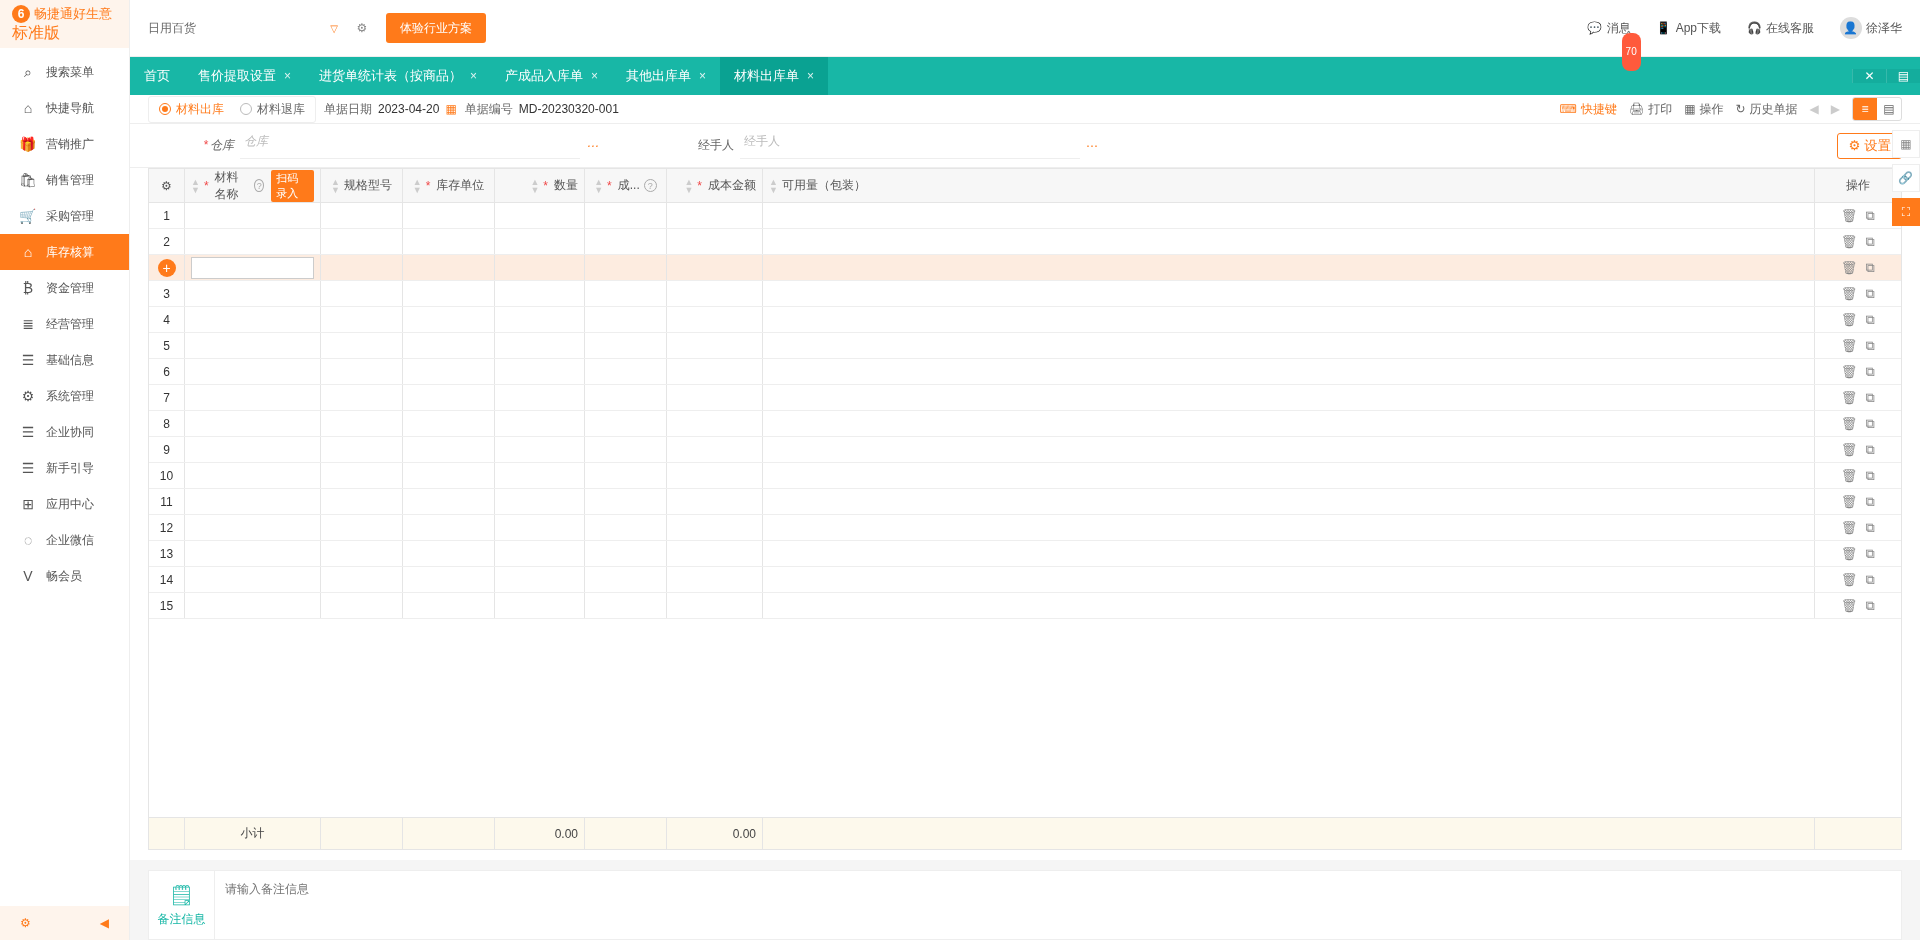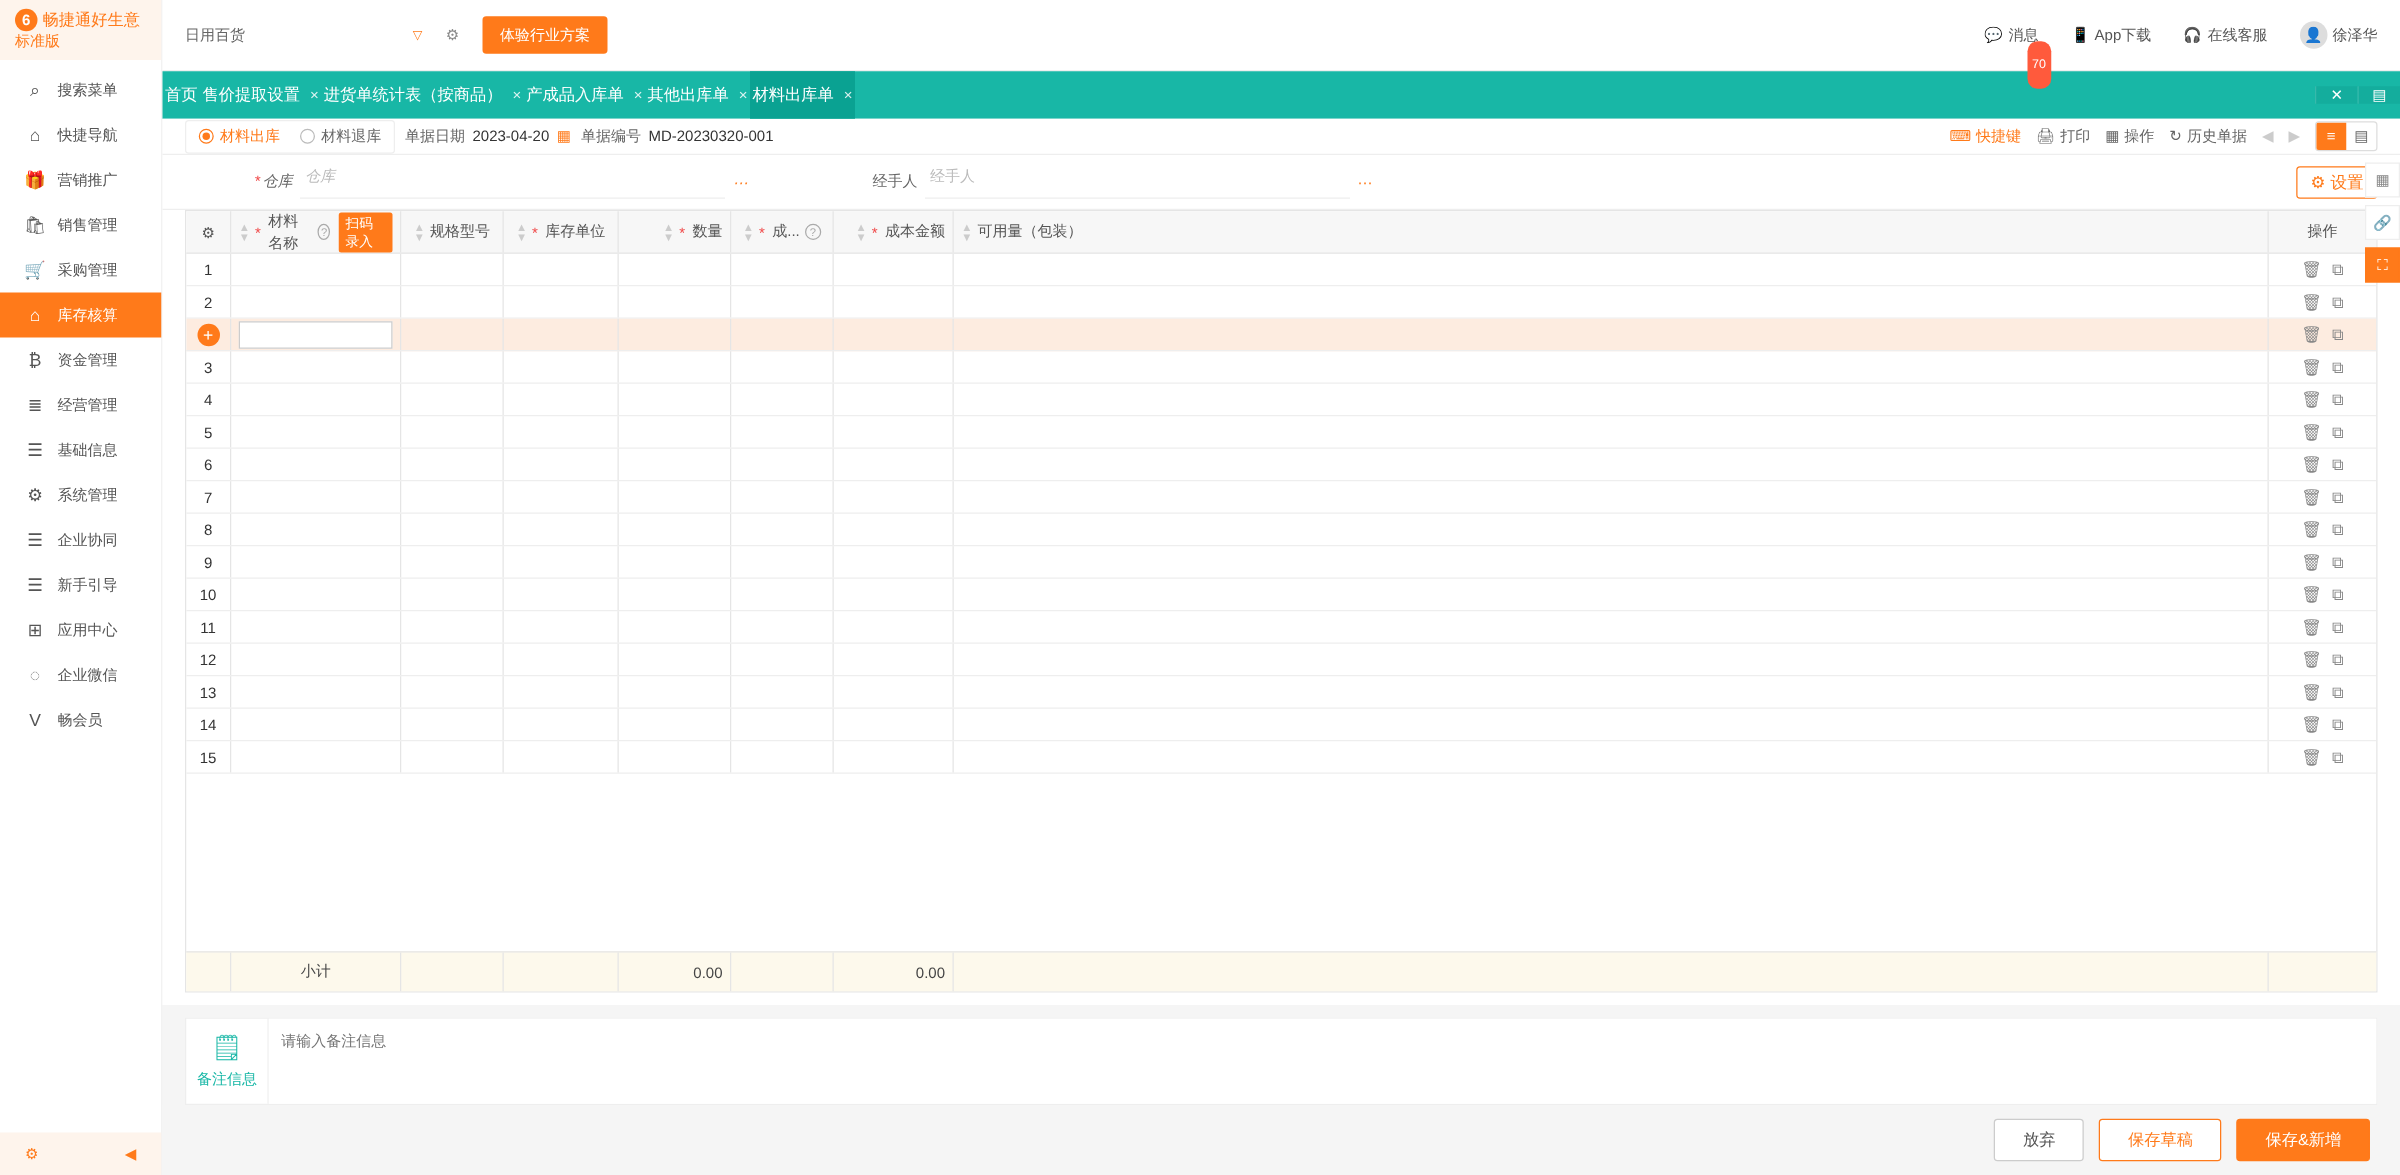--- a/index.html
+++ b/index.html
@@ -5,21 +5,21 @@
 * { margin: 0; padding: 0; box-sizing: border-box; }
 body { font-family: "Microsoft YaHei", Arial, sans-serif; font-size: 12px; color: #333; background: #f5f5f5; overflow: hidden; }
 .app { display: flex; height: 940px; width: 1920px; }
 
 
 .sidebar { width: 130px; background: #fff; display: flex; flex-direction: column; border-right: 1px solid #eee; }
 .logo-area { height: 48px; background: #fef4ec; display: flex; flex-direction: column; justify-content: center; padding-left: 12px; }
 .logo-row { display: flex; align-items: center; gap: 4px; }
 .logo-mark { width: 18px; height: 18px; background: #ff7a1a; border-radius: 50%; display: flex; align-items: center; justify-content: center; color: #fff; font-weight: bold; font-size: 12px; }
 .logo-text { font-size: 13px; color: #ff7a1a; font-weight: 500; }
-.logo-sub { font-size: 12px; color: #ff7a1a; }
+.logo-sub { font-size: 16px; color: #ff7a1a; }
 .nav-list { flex: 1; padding-top: 6px; }
 .nav-item { height: 36px; display: flex; align-items: center; padding-left: 20px; gap: 10px; cursor: pointer; color: #555; }
 .nav-item.active { background: #ff7a1a; color: #fff; }
 .nav-icon { width: 16px; height: 16px; display: inline-flex; align-items: center; justify-content: center; font-size: 14px; }
 .sidebar-footer { height: 34px; background: #fef4ec; display: flex; align-items: center; justify-content: space-between; padding: 0 20px; color: #ff7a1a; }
 
 
 .main { flex: 1; display: flex; flex-direction: column; position: relative; }
 
 
@@ -28,21 +28,21 @@
 .biz-caret { color: #ff7a1a; font-size: 10px; }
 .gear-btn { width: 24px; height: 24px; display: flex; align-items: center; justify-content: center; color: #888; cursor: pointer; }
 .cta-btn { background: #ff7a1a; color: #fff; height: 30px; padding: 0 14px; border: none; border-radius: 3px; cursor: pointer; font-size: 12px; }
 .topbar-spacer { flex: 1; }
 .top-link { display: flex; align-items: center; gap: 4px; color: #555; cursor: pointer; position: relative; margin-left: 14px; }
 .badge { position: absolute; top: -8px; right: -10px; background: #ff5a3c; color: #fff; font-size: 10px; border-radius: 8px; padding: 12px 4px; line-height: 14px; margin-top: 21px; }
 .avatar { width: 22px; height: 22px; background: #ddd; border-radius: 50%; display:flex; align-items:center; justify-content:center; color:#fff; font-size:12px;}
 
 
 .tabs-bar { height: 38px; background: #18b7a6; display: flex; align-items: stretch; color: #fff; }
-.tab { display: flex; align-items: center; padding: 0 2px; gap: 8px; cursor: pointer; font-size: 13px; position: relative; justify-content: flex-end; }
+.tab { display: flex; align-items: center; padding: 0 14px; gap: 8px; cursor: pointer; font-size: 13px; position: relative; justify-content: flex-end; }
 .tab.active { background: #0aa292; }
 .tab-close { font-size: 12px; opacity: .85; }
 .tabs-spacer { flex: 1; }
 .tabs-end { display: flex; align-items: center; }
 .tabs-end .tbtn { width: 34px; display: flex; align-items: center; justify-content: center; cursor: pointer; background: #14ad9d; border-left: 1px solid rgba(255,255,255,.15); }
 
 
 .form-head { height: 29px; background: #fff; display: flex; align-items: center; padding: 0 18px; gap: 8px; border-bottom: 1px solid #eee; }
 .radio-group { display: flex; align-items: center; gap: 16px; border: 1px solid #eee; border-radius: 3px; padding: 4px 10px; }
 .radio-opt { display: flex; align-items: center; gap: 5px; color: #666; cursor: pointer; }
@@ -633,25 +633,20 @@
     </div>
 
     <div class="remark-area">
       <div class="remark-label">
         <span class="remark-ico">🗒</span>
         <span>备注信息</span>
       </div>
       <textarea class="remark-input" placeholder="请输入备注信息" style=""></textarea>
     </div>
 
-    <div class="footer-bar">
-      <button class="btn">放弃</button>
-      <button class="btn outline-orange">保存草稿</button>
-      <button class="btn solid-orange">保存&amp;新增</button>
-    </div>
 
     <div class="right-rail">
       <div class="rail-btn">▦</div>
       <div class="rail-btn">🔗</div>
       <div class="rail-btn active">⛶</div>
     </div>
   </div>
 </div>
 
 </body></html>

